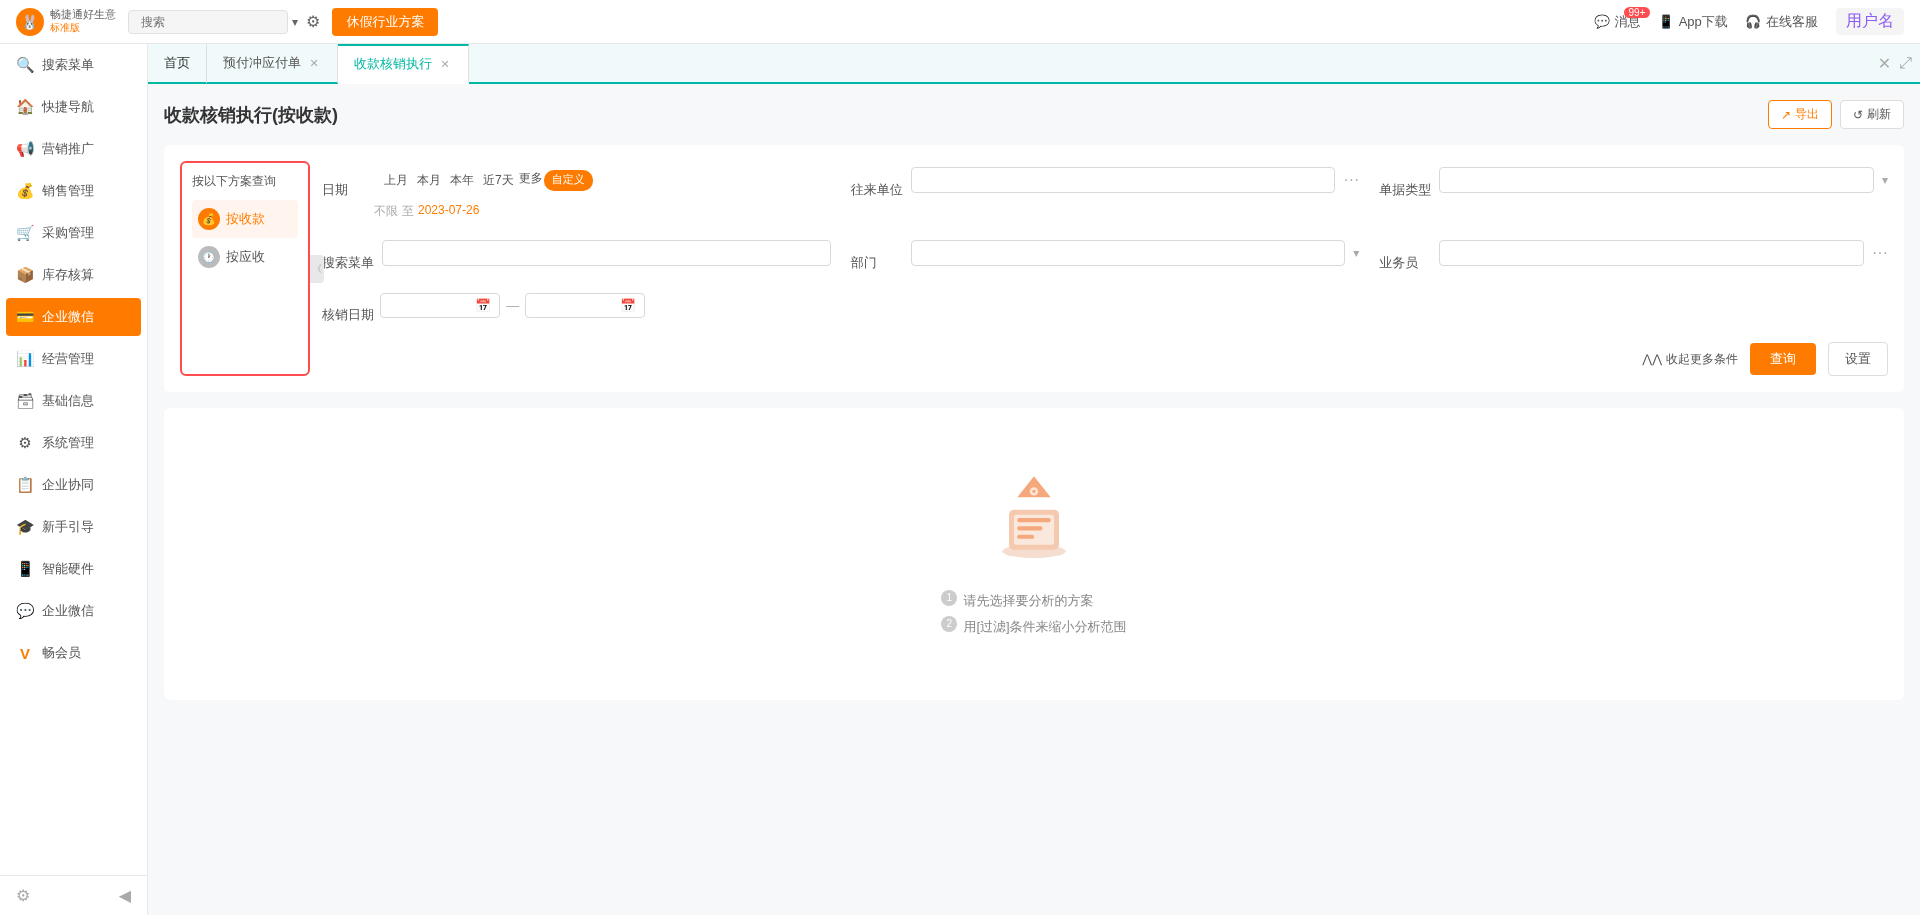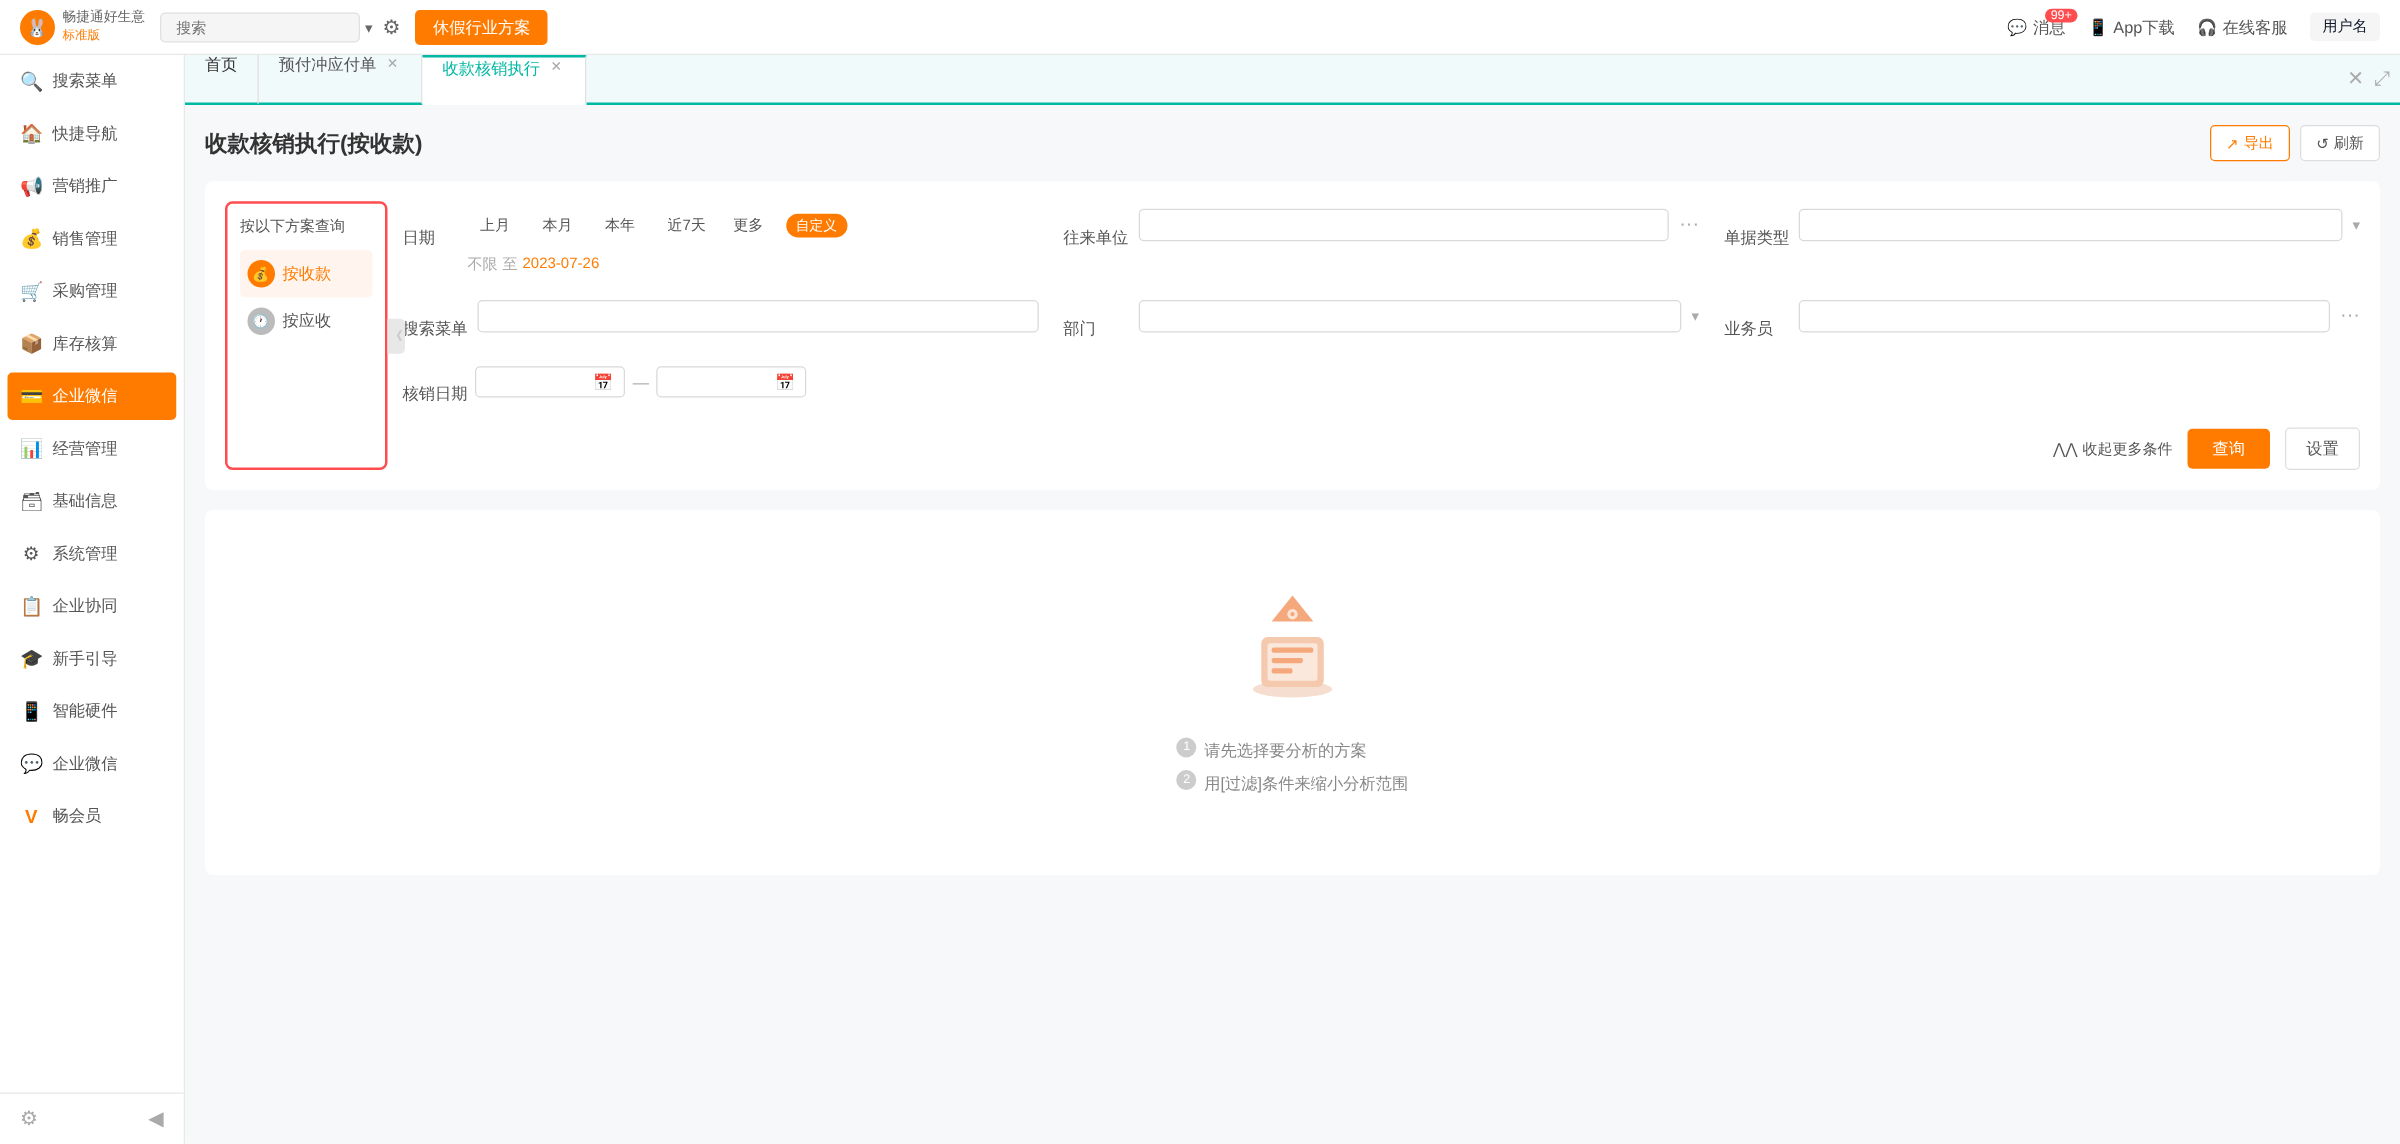--- a/index.html
+++ b/index.html
@@ -84,22 +84,22 @@
       border-radius: 10px;
       padding: 0 5px;
       font-size: 10px;
       position: absolute;
       top: -6px; right: -10px;
     }
     .topbar-user {
       background: #f5f5f5;
       border-radius: 4px;
       padding: 3px 10px;
-      font-size: 12px;
-      color: #0f172a;
+      font-size: 16px;
+      color: #8b5cf6;
     }
 
     
     .sidebar {
       position: fixed;
       top: 44px; left: 0; bottom: 0;
       width: 148px;
       background: #fff;
       border-right: 1px solid #e8e8e8;
       display: flex;
@@ -145,21 +145,21 @@
       background: #f0fafa;
       display: flex;
       align-items: center;
       border-bottom: 2px solid #00b8a3;
       padding-left: 0;
       position: relative;
     }
     .tab {
       height: 40px;
       display: flex;
-      align-items: flex-start;
+      align-items: center;
       padding: 0 16px;
       font-size: 13px;
       cursor: pointer;
       color: #555;
       gap: 6px;
       border-right: 1px solid #e0e0e0;
     }
     .tab.home { color: #333; font-weight: 500; }
     .tab.active {
       background: #fff;
@@ -299,22 +299,21 @@
     }
     .filter-label {
       font-size: 13px;
       color: #555;
       white-space: nowrap;
       min-width: 52px;
       margin-top: 20px;
     }
     .date-shortcuts {
       display: flex;
-      align-items: center;
-      gap: 18px;
+      gap: 1px;
       flex-wrap: wrap;
     }
     .date-shortcut {
       font-size: 12px;
       color: #555;
       cursor: pointer;
       padding: 2px 4px;
     }
     .date-more { font-size: 12px; color: #555; cursor: pointer; }
     .date-custom {

